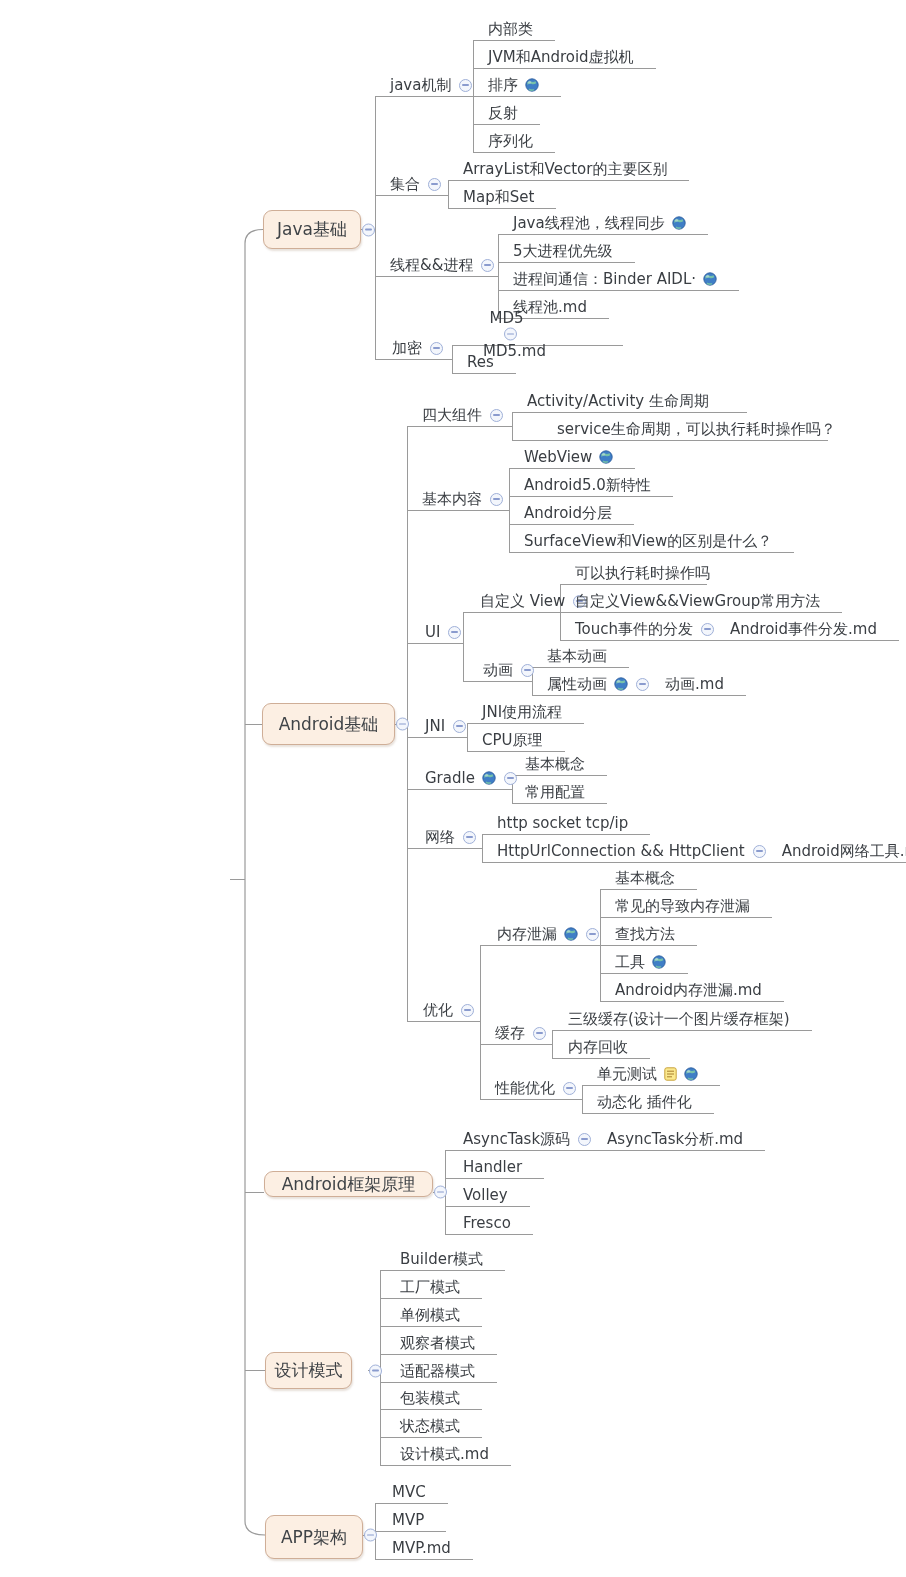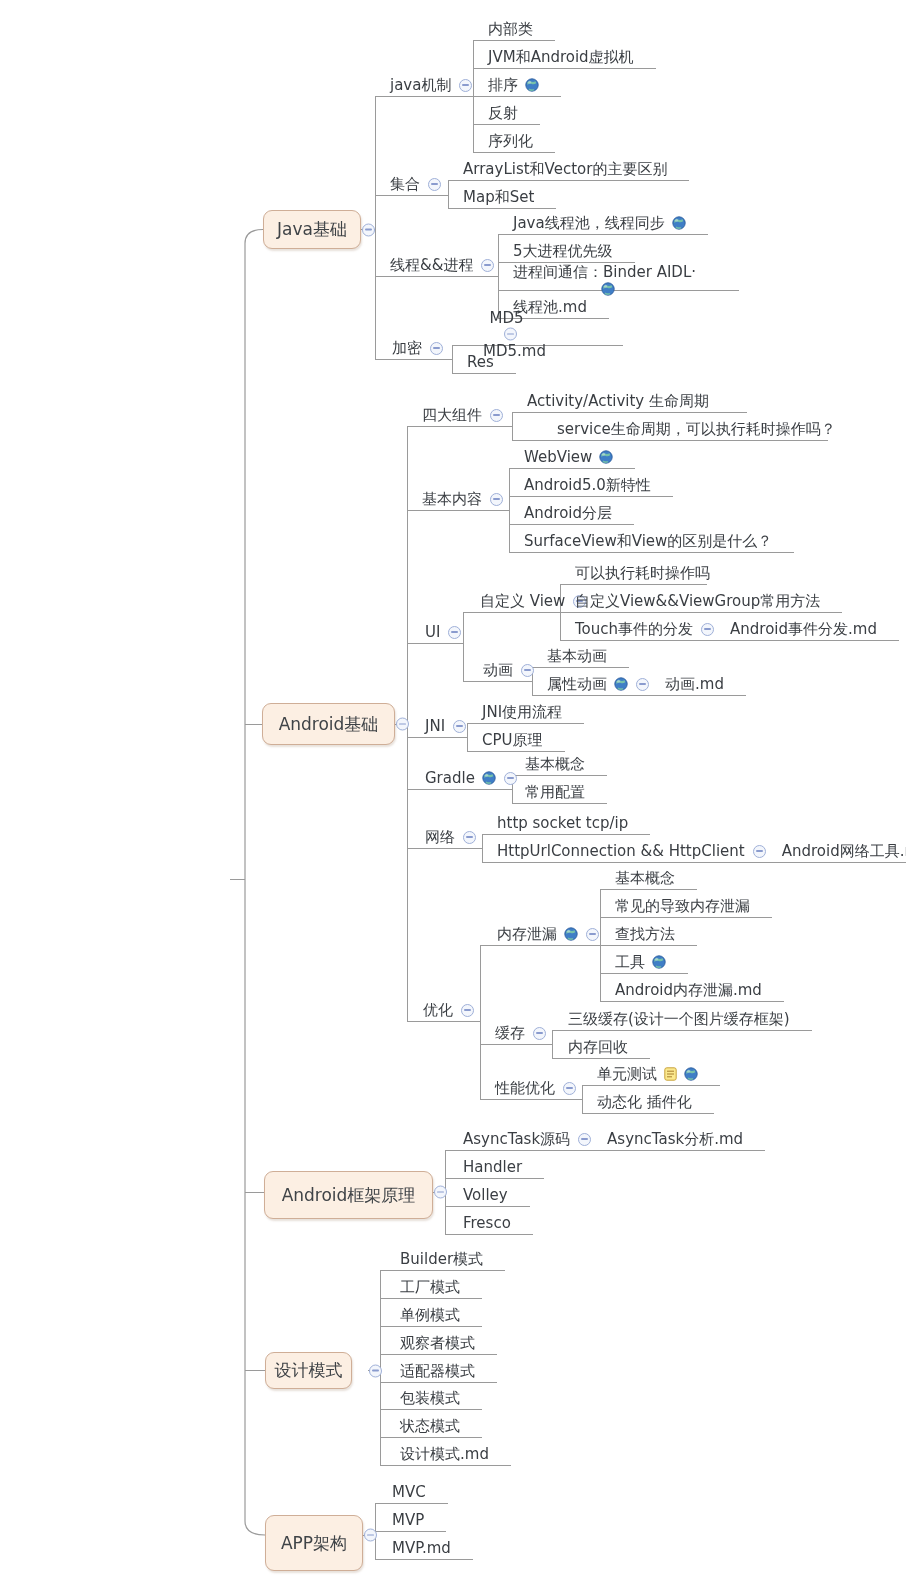--- a/index.html
+++ b/index.html
@@ -190,21 +190,21 @@
           <circle cx="7" cy="7" r="6.2" fill="#3f7ec6" stroke="#2c5d9e" stroke-width="0.9"></circle>
           <path d="M2.2,4.6 q2,-2 3.8,-1 q2,1.1 4.6,-0.3 l0.6,2 q-2.4,1.6 -4.6,0.6 q-2.2,-1 -4,1 z" fill="#7cc9a6" opacity="0.9"></path>
           <path d="M4,10.5 q2,1.4 4.6,0.4 l0.8,1.4 q-3,1.4 -5.8,-0.4 z" fill="#7cc9a6" opacity="0.8"></path>
           <circle cx="4.6" cy="4.2" r="1.5" fill="#ffffff" opacity="0.35"></circle>
         </svg>
       </span>
     </div>
     <div class="topic" style="left: 513px; top: 251px;">
       <span class="t">5大进程优先级</span>
     </div>
-    <div class="topic" style="left: 513px; top: 279px; flex-direction: column;">
+    <div class="topic" style="left: 513px; top: 279px;">
       <span class="t">进程间通信：Binder AIDL·</span>
       <span class="icon">
         <svg width="14" height="14" viewBox="0 0 14 14">
           <circle cx="7" cy="7" r="6.2" fill="#3f7ec6" stroke="#2c5d9e" stroke-width="0.9"></circle>
           <path d="M2.2,4.6 q2,-2 3.8,-1 q2,1.1 4.6,-0.3 l0.6,2 q-2.4,1.6 -4.6,0.6 q-2.2,-1 -4,1 z" fill="#7cc9a6" opacity="0.9"></path>
           <path d="M4,10.5 q2,1.4 4.6,0.4 l0.8,1.4 q-3,1.4 -5.8,-0.4 z" fill="#7cc9a6" opacity="0.8"></path>
           <circle cx="4.6" cy="4.2" r="1.5" fill="#ffffff" opacity="0.35"></circle>
         </svg>
       </span>
     </div>
@@ -444,21 +444,21 @@
           <circle cx="7" cy="7" r="6.2" fill="#3f7ec6" stroke="#2c5d9e" stroke-width="0.9"></circle>
           <path d="M2.2,4.6 q2,-2 3.8,-1 q2,1.1 4.6,-0.3 l0.6,2 q-2.4,1.6 -4.6,0.6 q-2.2,-1 -4,1 z" fill="#7cc9a6" opacity="0.9"></path>
           <path d="M4,10.5 q2,1.4 4.6,0.4 l0.8,1.4 q-3,1.4 -5.8,-0.4 z" fill="#7cc9a6" opacity="0.8"></path>
           <circle cx="4.6" cy="4.2" r="1.5" fill="#ffffff" opacity="0.35"></circle>
         </svg>
       </span>
     </div>
     <div class="topic" style="left: 597px; top: 1102px;">
       <span class="t">动态化 插件化</span>
     </div>
-    <div class="branch" style="left: 264px; top: 1171px; width: 169px; height: 48px;">
+    <div class="branch" style="left: 264px; top: 1171px; width: 169px; height: 26px;">
       <span>Android框架原理</span>
     </div>
     <span class="badge abs" style="left: 434px; top: 1192px;">
       <i></i>
     </span>
     <div class="topic" style="left: 463px; top: 1139px;">
       <span class="t">AsyncTask源码</span>
       <span class="badge">
         <i></i>
       </span>
@@ -496,21 +496,21 @@
     </div>
     <div class="topic" style="left: 400px; top: 1398px;">
       <span class="t">包装模式</span>
     </div>
     <div class="topic" style="left: 400px; top: 1426px;">
       <span class="t">状态模式</span>
     </div>
     <div class="topic" style="left: 400px; top: 1454px;">
       <span class="t">设计模式.md</span>
     </div>
-    <div class="branch" style="left: 265px; top: 1515px; width: 98px; height: 56px;">
+    <div class="branch" style="left: 265px; top: 1515px; width: 98px; height: 44px;">
       <span>APP架构</span>
     </div>
     <span class="badge abs" style="left: 364px; top: 1535px;">
       <i></i>
     </span>
     <div class="topic" style="left: 392px; top: 1492px;">
       <span class="t">MVC</span>
     </div>
     <div class="topic" style="left: 392px; top: 1520px;">
       <span class="t">MVP</span>

